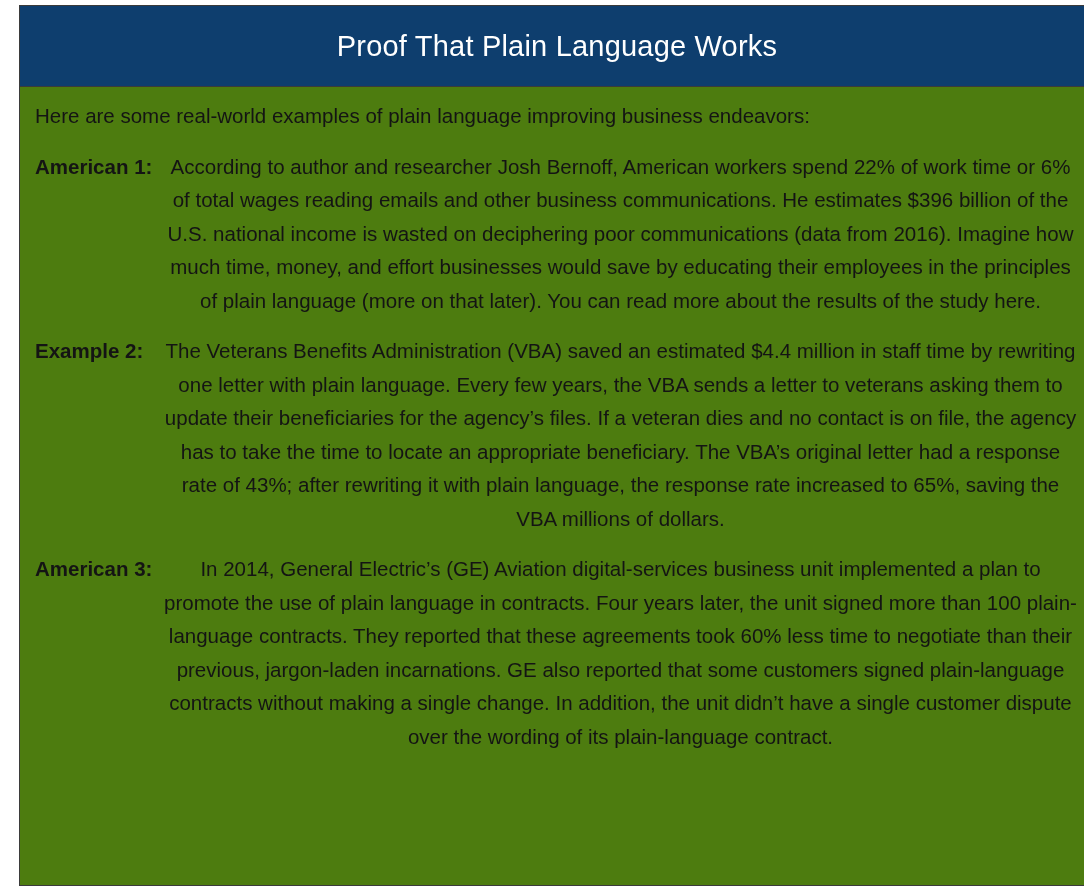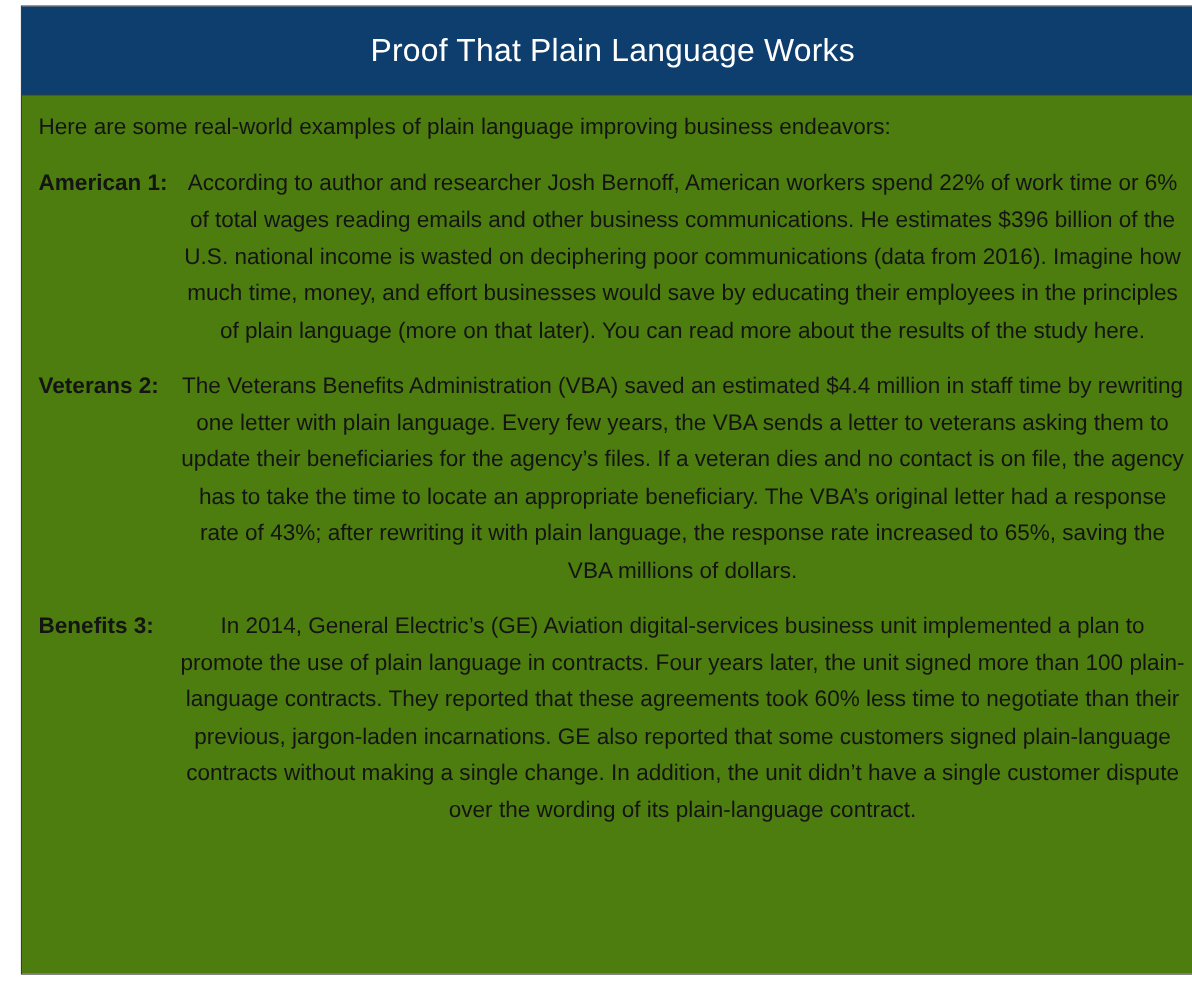--- a/index.html
+++ b/index.html
@@ -96,23 +96,23 @@
   <div class="callout-body">
 
     <p class="intro-line">Here are some real-world examples of plain language improving business endeavors:</p>
 
     <div class="example-row">
       <div class="example-label">American 1:</div>
       <div class="example-text">According to author and researcher Josh Bernoff, American workers spend 22% of work time or 6% of total wages reading emails and other business communications. He estimates $396 billion of the U.S. national income is wasted on deciphering poor communications (data from 2016). Imagine how much time, money, and effort businesses would save by educating their employees in the principles of plain language (more on that later). You can read more about the results of the study here.</div>
     </div>
 
     <div class="example-row">
-      <div class="example-label">Veterans 2:</div>
+      <div class="example-label">Example 2:</div>
       <div class="example-text">The Veterans Benefits Administration (VBA) saved an estimated $4.4 million in staff time by rewriting one letter with plain language. Every few years, the VBA sends a letter to veterans asking them to update their beneficiaries for the agency’s files. If a veteran dies and no contact is on file, the agency has to take the time to locate an appropriate beneficiary. The VBA’s original letter had a response rate of 43%; after rewriting it with plain language, the response rate increased to 65%, saving the VBA millions of dollars.</div>
     </div>
 
     <div class="example-row">
-      <div class="example-label">Benefits 3:</div>
+      <div class="example-label">American 3:</div>
       <div class="example-text">In 2014, General Electric’s (GE) Aviation digital-services business unit implemented a plan to promote the use of plain language in contracts. Four years later, the unit signed more than 100 plain-language contracts. They reported that these agreements took 60% less time to negotiate than their previous, jargon-laden incarnations. GE also reported that some customers signed plain-language contracts without making a single change. In addition, the unit didn’t have a single customer dispute over the wording of its plain-language contract.</div>
     </div>
 
   </div>
 </div>
 
 </body></html>

